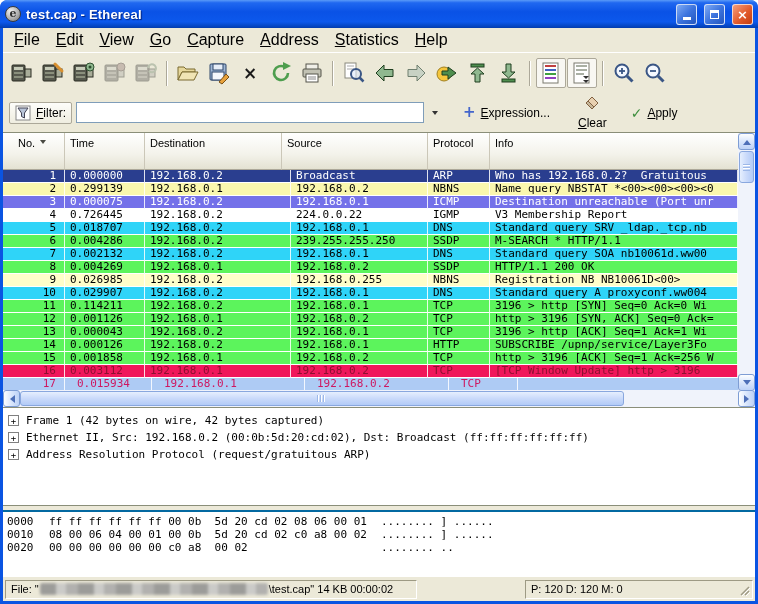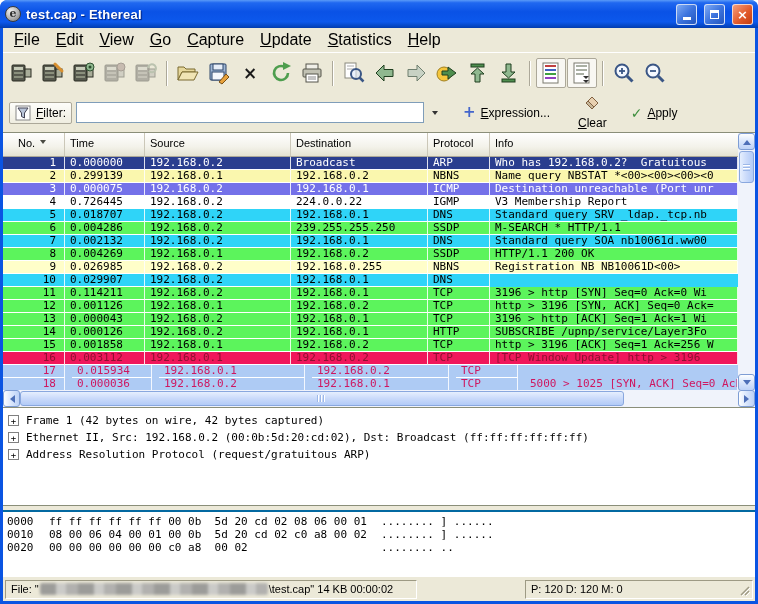--- a/index.html
+++ b/index.html
@@ -68,21 +68,21 @@
   .filter-input {
     width:348px; height:21px; border:1px solid #7F9DB9; background:#FFF;
     font-size:12px; padding:0 3px; outline:none;
   }
   .drop-btn { width:14px; height:18px; display:flex; align-items:flex-start; justify-content:center; }
   .tri-down { width:0; height:0; border:3.5px solid transparent; border-top:4.5px solid #333; margin-top:7px; }
   .plus-glyph { color:#4466CC; font:bold 15px/15px "DejaVu Sans", sans-serif; }
   .check-glyph { color:#3E8E3E; font:bold 14px/14px "DejaVu Sans", sans-serif; }
   
   .packetlist { flex:0 0 276px; position:relative; background:#ECE9D8; border:1px solid #8A8E79; border-left:none; border-right:none; }
-  .list-head { display:flex; height:24px; margin-right:2px; }
+  .list-head { display:flex; height:37px; margin-right:2px; }
   .hcell {
     background:linear-gradient(180deg,#FFFFFF,#F3F2EA 60%,#E4E2D2);
     border-right:1px solid #CBC7B8; border-bottom:1px solid #ACA899;
     font-size:11px; padding:4px 0 0 5px; color:#000; white-space:nowrap; overflow:hidden;
     display:flex; align-items:flex-start; gap:5px;
   }
   .sort-arrow { width:0; height:0; border:3.5px solid transparent; border-top:4px solid #4A4A42; margin-top:3px; }
   .rows { height:237px; overflow:hidden; margin-right:17px; background:#FFF; }
   .prow { display:flex; height:13px; font:11px/12px "DejaVu Sans Mono", monospace; color:var(--text); }
   .cell { border-right:1px solid rgba(255,255,255,.85); border-bottom:1px solid #FFF; padding-left:5px; white-space:pre; overflow:hidden; }
@@ -177,21 +177,21 @@
   </div>
 
   <div class="app">
 
     <div class="menubar">
       <span class="menu-item ul-first">File</span>
       <span class="menu-item ul-first">Edit</span>
       <span class="menu-item ul-first">View</span>
       <span class="menu-item ul-first">Go</span>
       <span class="menu-item ul-first">Capture</span>
-      <span class="menu-item ul-first">Update</span>
+      <span class="menu-item ul-first">Address</span>
       <span class="menu-item ul-first">Statistics</span>
       <span class="menu-item ul-first">Help</span>
     </div>
 
     <div class="toolbar">
       <div class="tbtn">
         <svg width="24" height="24" viewBox="0 0 24 24">
             <rect x="2" y="4" width="13" height="16" rx="1" fill="#57594E" stroke="#2A2C22"></rect>
             <rect x="4" y="6" width="9" height="3" fill="#C6CBB8"></rect>
             <rect x="4" y="11" width="9" height="2" fill="#8A8F7C"></rect>
@@ -380,25 +380,25 @@
 
     <div class="packetlist">
       <div class="list-head">
         <div class="hcell col-no">
             <span>No.</span>
             <span class="sort-arrow"></span>
           </div>
         <div class="hcell col-time">
             <span>Time</span>
           </div>
+        <div class="hcell col-destination">
+            <span>Destination</span>
+          </div>
         <div class="hcell col-source">
             <span>Source</span>
-          </div>
-        <div class="hcell col-destination">
-            <span>Destination</span>
           </div>
         <div class="hcell col-protocol">
             <span>Protocol</span>
           </div>
         <div class="hcell col-info">
             <span>Info</span>
           </div>
       </div>
       <div class="rows">
           <div class="prow c-selected">
@@ -472,20 +472,21 @@
             <div class="cell col-destination">192.168.0.255</div>
             <div class="cell col-protocol">NBNS</div>
             <div class="cell col-info">Registration NB NB10061D&lt;00&gt;</div>
           </div>
           <div class="prow c-dns">
             <div class="cell col-no">10</div>
             <div class="cell col-time">0.029907</div>
             <div class="cell col-source">192.168.0.2</div>
             <div class="cell col-destination">192.168.0.1</div>
             <div class="cell col-protocol">DNS</div>
+            <div class="cell col-info">Standard query A proxyconf.ww004</div>
           </div>
           <div class="prow c-green">
             <div class="cell col-no">11</div>
             <div class="cell col-time">0.114211</div>
             <div class="cell col-source">192.168.0.2</div>
             <div class="cell col-destination">192.168.0.1</div>
             <div class="cell col-protocol">TCP</div>
             <div class="cell col-info">3196 &gt; http [SYN] Seq=0 Ack=0 Wi</div>
           </div>
           <div class="prow c-green">

